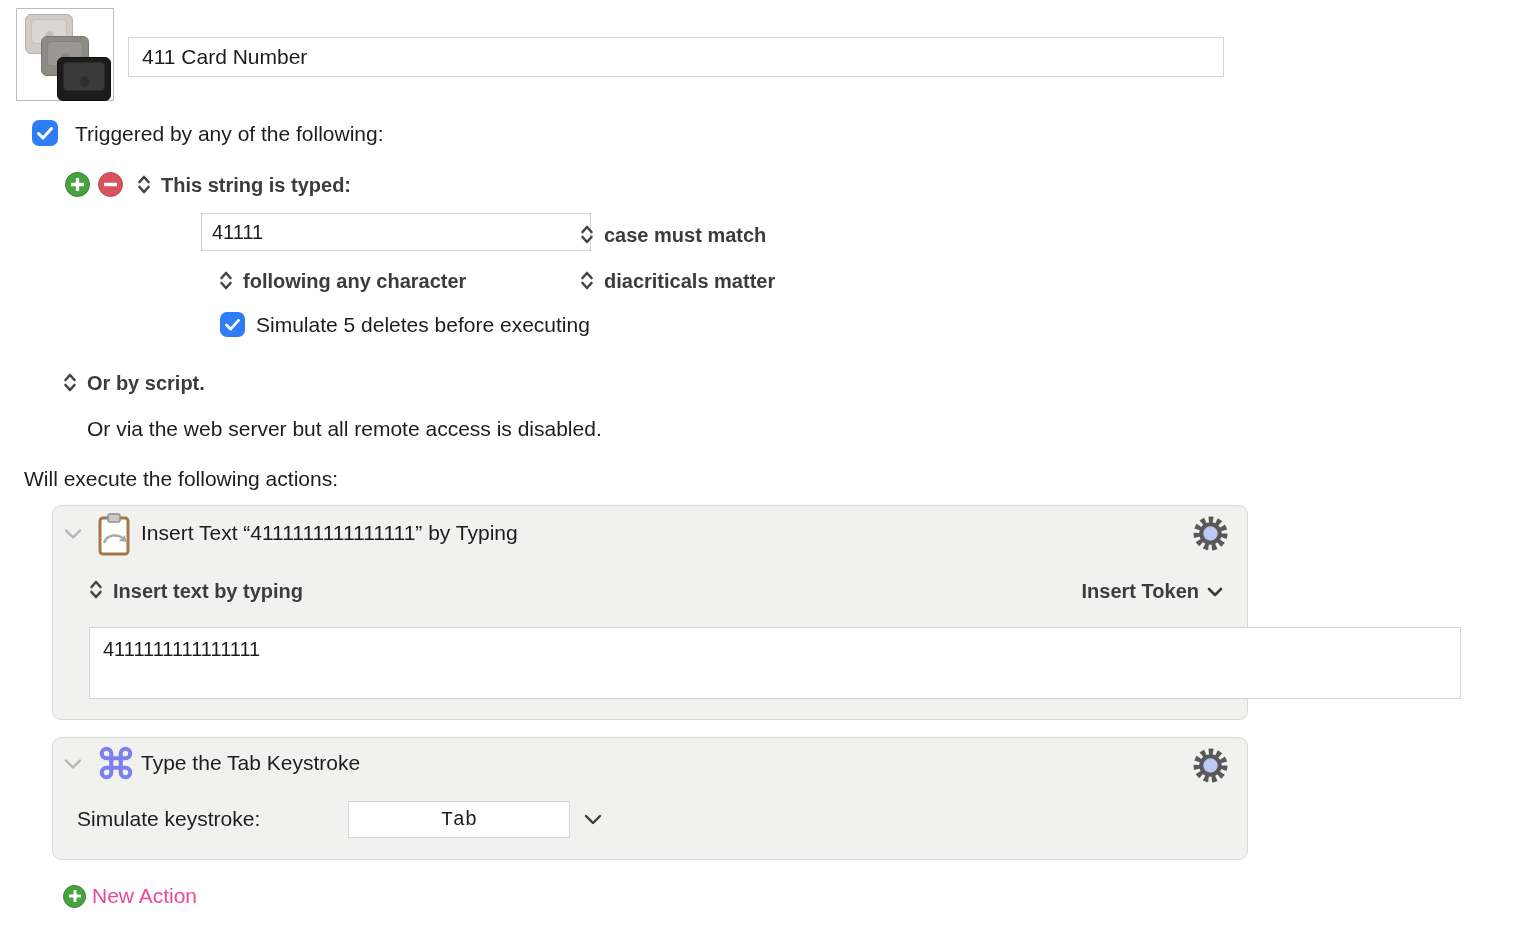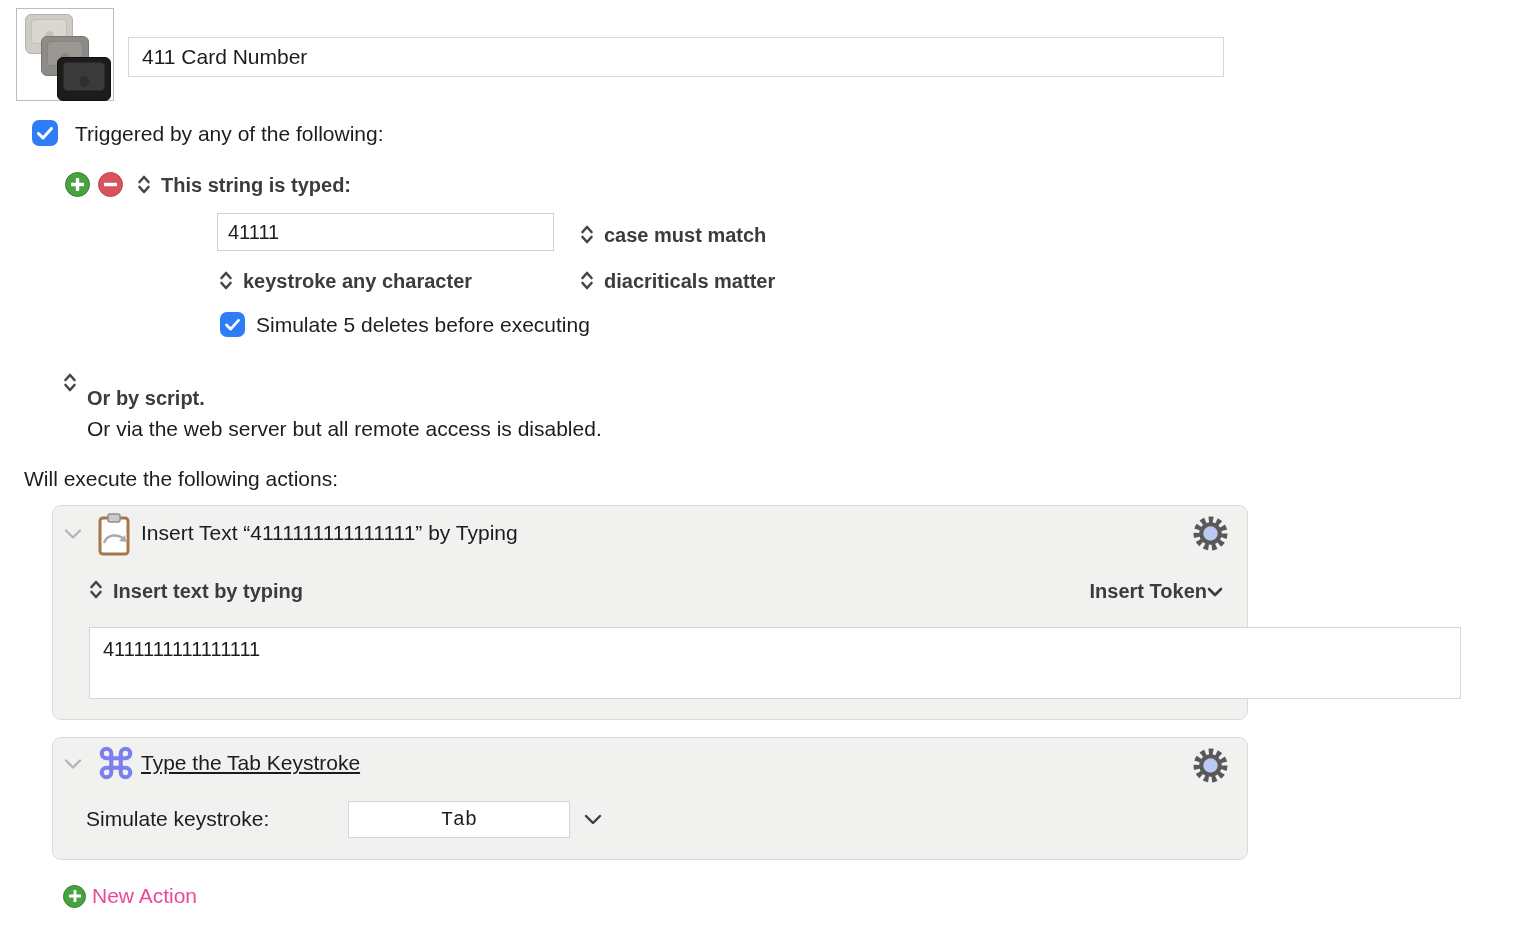--- a/index.html
+++ b/index.html
@@ -41,21 +41,21 @@
   .updown { position:absolute; width:14px; height:21px; }
   .text-field { position:absolute; border:1px solid #d2d2d2; background:#fff; font-size:20px;
     color:#1d1d1f; padding:0 10px; font-family:inherit; }
 
   
   .action-box { position:absolute; left:52px; width:1196px; background:#f1f1f0;
     border:1px solid #d9d9d8; border-radius:9px; }
   .disclosure { position:absolute; width:18px; height:12px; }
   .action-title { position:absolute; font-size:21px; color:#1c1c1e; white-space:nowrap; }
   .gear { position:absolute; right:18px; top:9px; width:37px; height:37px; }
-  .insert-token { position:absolute; right:24px; display:flex; align-items:center; }
+  .insert-token { position:absolute; right:24px; display:flex; align-items:center; gap:8px; }
   .action-textarea { position:absolute; border:1px solid #d5d5d5; background:#fff; font-size:20px;
     color:#1d1d1f; padding:10px 13px; font-family:inherit; resize:none; }
   .tab-field { position:absolute; border:1px solid #d5d5d5; background:#fff; font-size:20px;
     color:#1d1d1f; text-align:center; font-family:inherit; }
   .cmd-glyph { position:absolute; width:38px; height:38px; }
 
   .new-action { position:absolute; left:63px; top:884px; display:flex; align-items:center; gap:6px; }
   .new-action .circle { width:23px; height:23px; border-radius:50%; background:#47a23f;
     border:1px solid #35812f; display:flex; align-items:center; justify-content:center; position:static; }
   .new-action .txt { font-size:21px; color:#ec4899; }
@@ -110,46 +110,46 @@
   <div class="circle-btn minus-btn" style="left:98px; top:172px;">
     <svg width="13" height="5" viewBox="0 0 13 5">
       <path d="M1 2.5 H12" stroke="#fff" stroke-width="3.4" stroke-linecap="round"></path>
     </svg>
   </div>
   <svg class="updown" style="left:137px; top:174px;" viewBox="0 0 14 21">
       <use href="#updown-glyph"></use>
     </svg>
   <div class="label t-bold" style="left:161px; top:174px;">This string is typed:</div>
 
-  <input class="text-field" style="left: 217px; top: 213px; width: 337px; height: 38px;" value="41111">
+  <input class="text-field" style="left: 201px; top: 213px; width: 390px; height: 38px;" value="41111">
   <svg class="updown" style="left:580px; top:224px;" viewBox="0 0 14 21">
       <use href="#updown-glyph"></use>
     </svg>
   <div class="label t-bold" style="left:604px; top:224px;">case must match</div>
 
   <svg class="updown" style="left:219px; top:270px;" viewBox="0 0 14 21">
       <use href="#updown-glyph"></use>
     </svg>
-  <div class="label t-bold" style="left:243px; top:270px;">keystroke any character</div>
+  <div class="label t-bold" style="left:243px; top:270px;">following any character</div>
   <svg class="updown" style="left:580px; top:270px;" viewBox="0 0 14 21">
       <use href="#updown-glyph"></use>
     </svg>
   <div class="label t-bold" style="left:604px; top:270px;">diacriticals matter</div>
 
   <div class="checkbox" style="left:220px; top:312px; width:25px; height:25px;">
     <svg width="15" height="12" viewBox="0 0 16 13">
       <path d="M1.5 6.5 L6 11 L14.5 1.5" fill="none" stroke="#fff" stroke-width="3" stroke-linecap="round" stroke-linejoin="round"></path>
     </svg>
   </div>
   <div class="label t-reg" style="left:256px; top:313px;">Simulate 5 deletes before executing</div>
 
   <svg class="updown" style="left:63px; top:372px;" viewBox="0 0 14 21">
       <use href="#updown-glyph"></use>
     </svg>
-  <div class="label t-bold" style="left:87px; top:387px;">Or by script.</div>
+  <div class="label t-bold" style="left:87px; top:372px;">Or by script.</div>
 
   <div class="label t-reg" style="left:60px; top:417px;margin-left:27px;">Or via the web server but all remote access is disabled.</div>
 
   <div class="label t-reg" style="left:24px; top:467px;">Will execute the following actions:</div>
 
   <div class="action-box" style="top:505px; height:215px;">
     <svg class="disclosure" style="left:11px; top:22px;" viewBox="0 0 18 12">
       <path d="M2 2.5 L9 9.5 L16 2.5" fill="none" stroke="#b5b5b5" stroke-width="2.4" stroke-linecap="round" stroke-linejoin="round"></path>
     </svg>
     <svg style="position:absolute; left:44px; top:7px;" width="36" height="44" viewBox="0 0 36 44">
@@ -179,26 +179,26 @@
     <textarea class="action-textarea" style="left: 36px; top: 121px; width: 1372px; height: 72px;">4111111111111111</textarea>
   </div>
 
   <div class="action-box" style="top:737px; height:123px;">
     <svg class="disclosure" style="left:11px; top:20px;" viewBox="0 0 18 12">
       <path d="M2 2.5 L9 9.5 L16 2.5" fill="none" stroke="#b5b5b5" stroke-width="2.4" stroke-linecap="round" stroke-linejoin="round"></path>
     </svg>
     <svg class="cmd-glyph" style="left:44px; top:6px;" viewBox="0 0 24 24">
       <path d="M18 3a3 3 0 0 0-3 3v12a3 3 0 0 0 3 3 3 3 0 0 0 3-3 3 3 0 0 0-3-3H6a3 3 0 0 0-3 3 3 3 0 0 0 3 3 3 3 0 0 0 3-3V6a3 3 0 0 0-3-3 3 3 0 0 0-3 3 3 3 0 0 0 3 3h12a3 3 0 0 0 3-3 3 3 0 0 0-3-3z" fill="none" stroke="#7b80ee" stroke-width="2.6" stroke-linecap="round" stroke-linejoin="round"></path>
     </svg>
-    <div class="action-title" style="left:88px; top:13px;text-decoration:underline;">Type the Tab Keystroke</div>
+    <div class="action-title" style="left:88px; top:13px;">Type the Tab Keystroke</div>
     <svg class="gear" viewBox="0 0 36 36">
         <use href="#gear-glyph"></use>
       </svg>
 
-    <div class="label t-reg" style="left:33px; top:69px;">Simulate keystroke:</div>
+    <div class="label t-reg" style="left:24px; top:69px;">Simulate keystroke:</div>
     <input class="tab-field" style="left: 295px; top: 63px; width: 222px; height: 37px; font-family: Liberation Mono, monospace;" value="Tab">
     <svg style="position:absolute; left:531px; top:76px;" width="18" height="11" viewBox="0 0 18 11">
       <path d="M2 2 L9 9 L16 2" fill="none" stroke="#3c3c3e" stroke-width="2.4" stroke-linecap="round" stroke-linejoin="round"></path>
     </svg>
   </div>
 
   <div class="new-action">
     <div class="circle">
       <svg width="12" height="12" viewBox="0 0 13 13">
           <path d="M6.5 1 V12 M1 6.5 H12" stroke="#fff" stroke-width="3.2" stroke-linecap="round"></path>

